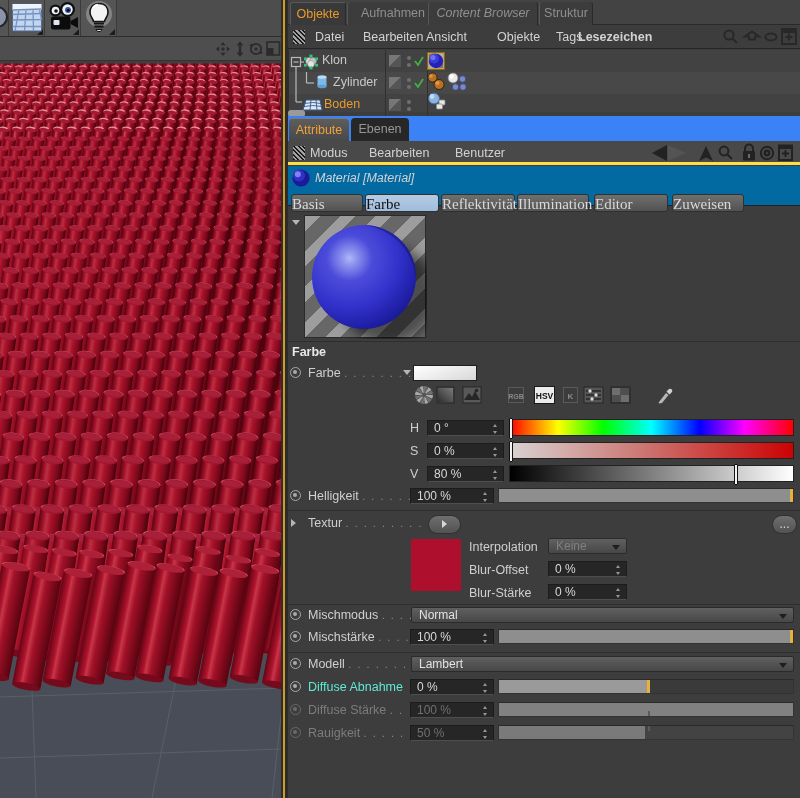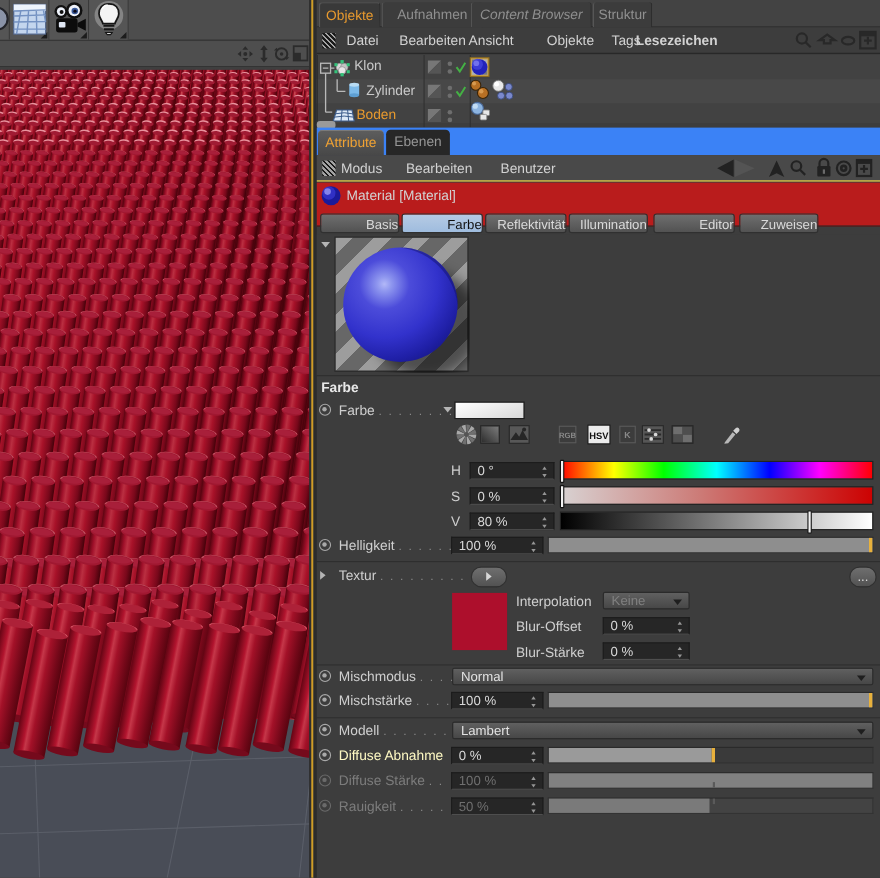--- a/index.html
+++ b/index.html
@@ -32,26 +32,26 @@
 #tree { left:288px; top:50px; width:512px; height:62px; background:#424242; }
 .trow { position:absolute; left:0; width:512px; height:22px; }
 .tname { position:absolute; top:3px; font-size:12.5px; color:#c9c9c9; }
 
 #attrtabs { left:288px; top:116px; width:512px; height:25px; background:#3b82f6; }
 #attrtab1 { position:absolute; left:1px; top:2px; width:60px; height:23px; line-height:23px;
   text-align:center; font-size:12.5px; color:#f0a233; border-radius:4px 4px 0 0;
   background:linear-gradient(#5d5d5d,#484848); border-top:1px solid #7a7a7a;}
 #attrtab2 { position:absolute; left:63px; top:2px; width:58px; height:23px; line-height:23px;
   text-align:center; font-size:12.5px; color:#969696; background:#272727; border-radius:4px 4px 0 0;}
-#attrmenu { left:288px; top:141px; width:512px; height:24px; background:#494949; border-bottom:1px solid #fde047;}
-#mattitle { left:288px; top:166px; width:512px; height:40px; background:#b91c1c; border-bottom:1px solid #232323;}
-
-.btn { position:absolute; top:194px; height:18px; line-height:18px; text-align:right;
-  font-size:12px; color:#dadada; background:linear-gradient(#6f6f6f,#525252);
-  border-radius:3px; border:1px solid #303030; }
+#attrmenu { left:288px; top:141px; width:512px; height:24px; background:#494949; border-bottom:3px solid #fde047;}
+#mattitle { left:288px; top:166px; width:512px; height:40px; background:#0369a1; border-bottom:1px solid #232323;font-style:italic;}
+
+.btn { position:absolute; top:194px; height:18px; line-height:18px; text-align:left;
+  font-size:15px; color:#dadada; background:linear-gradient(#6f6f6f,#525252);
+  border-radius:3px; border:1px solid #303030;font-family:Liberation Serif, serif; }
 .btn.act { background:linear-gradient(#b6cbe4,#9fbcde); color:#101010; }
 
 .lbl { position:absolute; font-size:12.5px; color:#cfcfcf; white-space:nowrap; }
 .lbl.dis { color:#7c7c7c; }
 .valbox { position:absolute; height:16px; background:#262626; border:1px solid #1c1c1c;
   border-bottom-color:#4e4e4e; color:#d8d8d8; font-size:12px; line-height:14px; padding-left:6px; }
 .valbox.dis { color:#6f6f6f; }
 .slider { position:absolute; height:15px; background:#434343; border:1px solid #333;
   border-top-color:#2a2a2a; }
 .fill { position:absolute; left:0; top:0; height:100%; background:#8e8e8e; }
@@ -860,21 +860,21 @@
     <div style="position:absolute;right:0;top:0;width:3px;height:100%;background:#e8b13c;"></div>
     </div>
 
   <div class="sep" style="top:652px;"></div>
 
   <div class="circ" style="left:290px;top:658px;"></div>
   <div class="lbl" style="left:308px;top:657px;">Modell <span class="dots">. . . . . . . . .</span></div>
   <div class="drop" style="left:411px;top:656px;width:383px;">Lambert</div>
 
   <div class="circ" style="left:290px;top:681px;"></div>
-  <div class="lbl" style="left:308px;top:680px;color:#fef9c3;">Diffuse Abnahme</div>
+  <div class="lbl" style="left:308px;top:680px;color:#5eead4;">Diffuse Abnahme</div>
   <div class="valbox" style="left:410px;top:679px;width:84px;"><span class="spinner"></span>0 %</div>
   <div class="slider" style="left:498px;top:679px;width:296px;background:#3a3a3a;">
     <div class="fill" style="width:148px;background:#9a9a9a;"></div>
     <div style="position:absolute;left:148px;top:0;width:3px;height:100%;background:#e8b13c;"></div>
     </div>
 
   <div class="circ dis" style="left:290px;top:704px;"></div>
   <div class="lbl dis" style="left:308px;top:703px;">Diffuse Stärke <span class="dots">. .</span></div>
   <div class="valbox dis" style="left:410px;top:702px;width:84px;"><span class="spinner"></span>100 %</div>
   <div class="slider" style="left:498px;top:702px;width:296px;">

